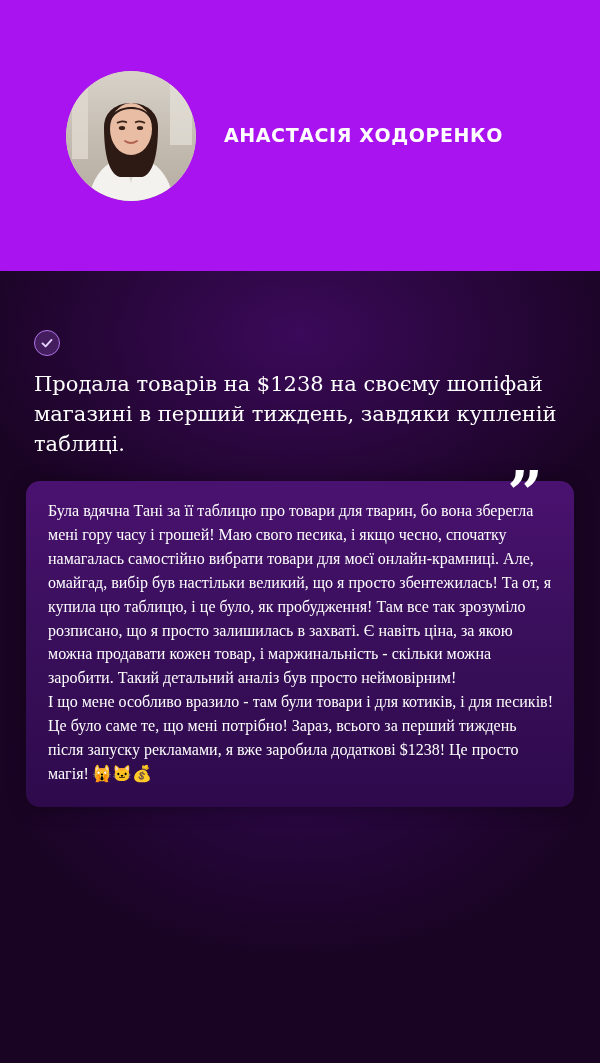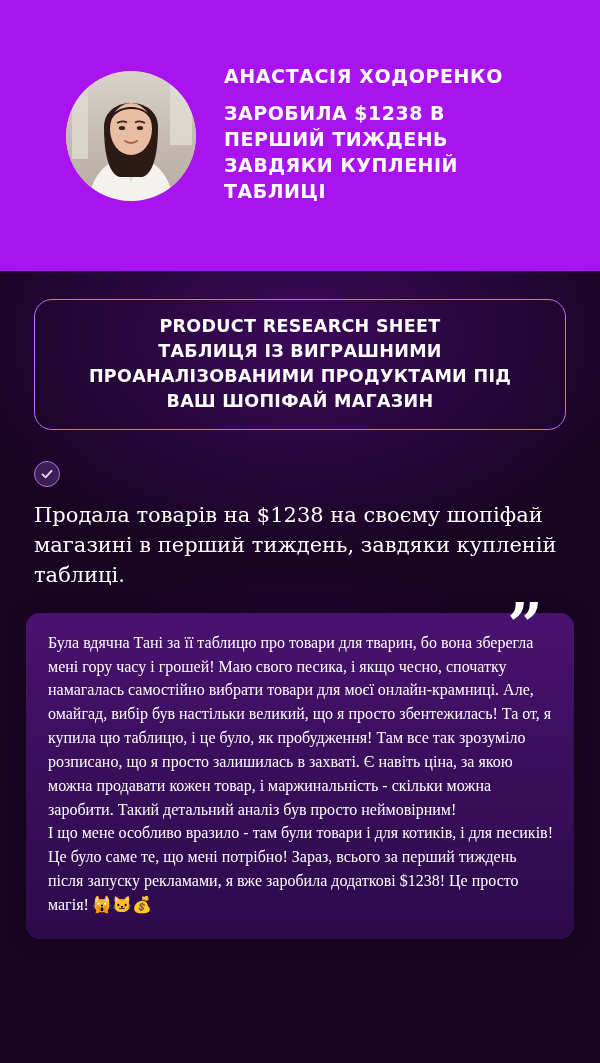--- a/index.html
+++ b/index.html
@@ -187,33 +187,26 @@
         <ellipse cx="74" cy="57" rx="3.2" ry="2.1" fill="#3b2218"></ellipse>
         <path d="M51 52 q5 -3 10 -0.5" stroke="#3b2218" stroke-width="1.6" fill="none"></path>
         <path d="M69 51.5 q5 -2.5 10 0.5" stroke="#3b2218" stroke-width="1.6" fill="none"></path>
 
         <path d="M59 70 q6 4 12 0" stroke="#b0624f" stroke-width="2" fill="none" stroke-linecap="round"></path>
       </g>
     </svg>
   </div>
   <div class="header-text">
     <div class="header-name">АНАСТАСІЯ ХОДОРЕНКО</div>
-    <div class="header-sub">ЗАРОБИЛА $1238 В ПЕРШИЙ ТИЖДЕНЬ ЗАВДЯКИ КУПЛЕНІЙ ТАБЛИЦІ</div>
   </div>
 </div>
 
 <div class="body-wrap">
   <div class="body-inner">
 
-    <div class="title-box">
-      <div class="line">PRODUCT RESEARCH SHEET</div>
-      <div class="line">ТАБЛИЦЯ ІЗ ВИГРАШНИМИ</div>
-      <div class="line">ПРОАНАЛІЗОВАНИМИ ПРОДУКТАМИ ПІД</div>
-      <div class="line">ВАШ ШОПІФАЙ МАГАЗИН</div>
-    </div>
 
     <div class="highlight-row">
       <span class="check-circle">
         <svg width="14" height="14" viewBox="0 0 14 14" aria-hidden="true">
           <path d="M2.5 7.4 L5.6 10.4 L11.5 3.9" stroke="#e7d3ff" stroke-width="1.9" fill="none" stroke-linecap="round" stroke-linejoin="round"></path>
         </svg>
       </span>
       <div class="highlight-text">Продала товарів на $1238 на своєму шопіфай магазині в перший тиждень, завдяки купленій таблиці.</div>
     </div>
 

